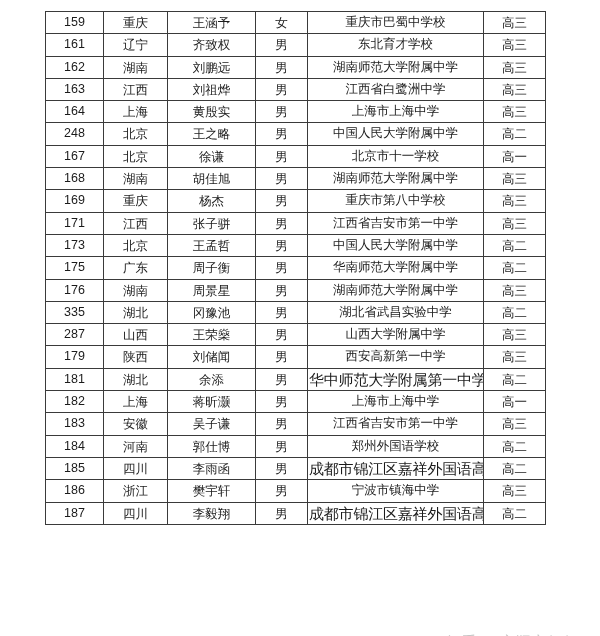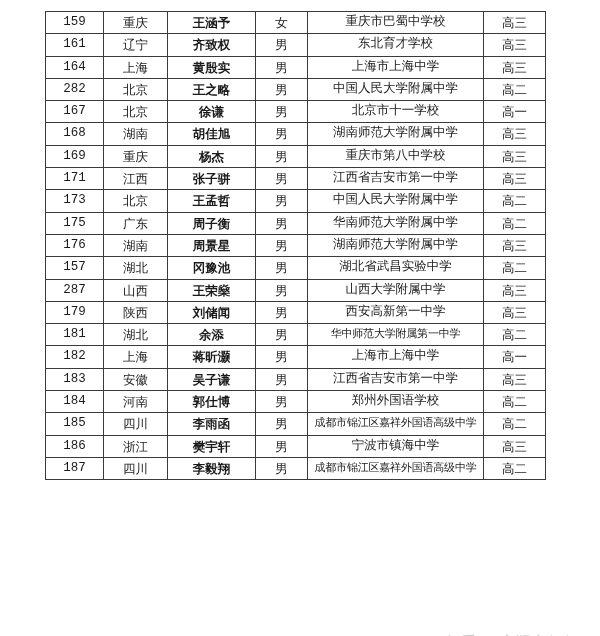--- a/index.html
+++ b/index.html
@@ -50,37 +50,36 @@
     padding: 0 1px;
     text-align: center;
     vertical-align: middle;
     font-size: 12.5px;
     color: #1b1b1b;
     white-space: nowrap;
     overflow: hidden;
     letter-spacing: 0px;
   }
   td.cell-index {
-    font-family: Liberation Mono, monospace;
+    font-family: Liberation Sans, sans-serif;
     font-size: 12.5px;
   }
   td.cell-prov, td.cell-name, td.cell-gender, td.cell-grade {
     font-family: "DejaVu Sans", "Liberation Sans", sans-serif;
   }
   td.cell-school {
-    font-family: Liberation Mono, monospace;
+    font-family: Liberation Sans, sans-serif;
     font-size: 12px;
   }
   td.cell-school.long {
-    font-size: 11px;
+    font-size: 15px;
     letter-spacing: -0.2px;
   }
   td.cell-name {
     letter-spacing: 1px;
-    font-weight: bold;
   }
   #watermark {
     position: absolute;
     left: 446px;
     top: 604px;
     font-size: 15px;
     line-height: 18px;
     color: rgba(150,150,150,0.55);
     font-family: "DejaVu Sans", "Liberation Sans", sans-serif;
     letter-spacing: 1px;
@@ -116,29 +115,45 @@
           </tr>
           <tr>
             <td class="cell-index">161</td>
             <td class="cell-prov">辽宁</td>
             <td class="cell-name">齐致权</td>
             <td class="cell-gender">男</td>
             <td class="cell-school">东北育才学校</td>
             <td class="cell-grade">高三</td>
           </tr>
           <tr>
+            <td class="cell-index">162</td>
+            <td class="cell-prov">湖南</td>
+            <td class="cell-name">刘鹏远</td>
+            <td class="cell-gender">男</td>
+            <td class="cell-school">湖南师范大学附属中学</td>
+            <td class="cell-grade">高三</td>
+          </tr>
+          <tr>
+            <td class="cell-index">163</td>
+            <td class="cell-prov">江西</td>
+            <td class="cell-name">刘祖烨</td>
+            <td class="cell-gender">男</td>
+            <td class="cell-school">江西省白鹭洲中学</td>
+            <td class="cell-grade">高三</td>
+          </tr>
+          <tr>
             <td class="cell-index">164</td>
             <td class="cell-prov">上海</td>
             <td class="cell-name">黄殷实</td>
             <td class="cell-gender">男</td>
             <td class="cell-school">上海市上海中学</td>
             <td class="cell-grade">高三</td>
           </tr>
           <tr>
-            <td class="cell-index">282</td>
+            <td class="cell-index">248</td>
             <td class="cell-prov">北京</td>
             <td class="cell-name">王之略</td>
             <td class="cell-gender">男</td>
             <td class="cell-school">中国人民大学附属中学</td>
             <td class="cell-grade">高二</td>
           </tr>
           <tr>
             <td class="cell-index">167</td>
             <td class="cell-prov">北京</td>
             <td class="cell-name">徐谦</td>
@@ -188,21 +203,21 @@
           </tr>
           <tr>
             <td class="cell-index">176</td>
             <td class="cell-prov">湖南</td>
             <td class="cell-name">周景星</td>
             <td class="cell-gender">男</td>
             <td class="cell-school">湖南师范大学附属中学</td>
             <td class="cell-grade">高三</td>
           </tr>
           <tr>
-            <td class="cell-index">157</td>
+            <td class="cell-index">335</td>
             <td class="cell-prov">湖北</td>
             <td class="cell-name">冈豫池</td>
             <td class="cell-gender">男</td>
             <td class="cell-school">湖北省武昌实验中学</td>
             <td class="cell-grade">高二</td>
           </tr>
           <tr>
             <td class="cell-index">287</td>
             <td class="cell-prov">山西</td>
             <td class="cell-name">王荣燊</td>

